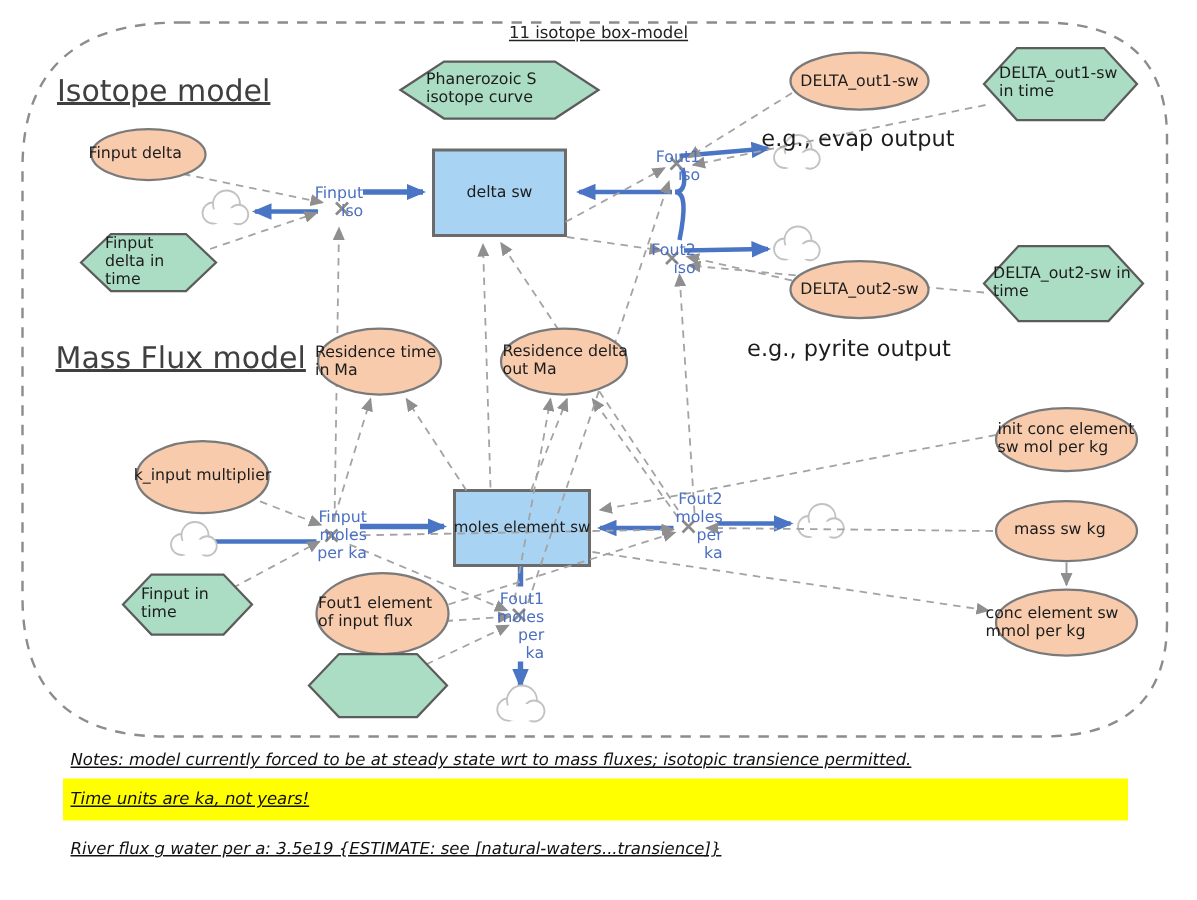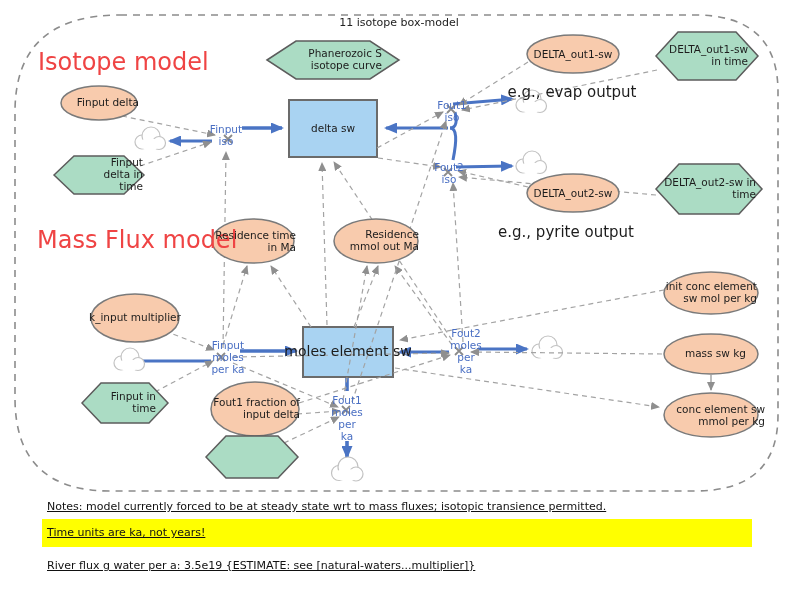--- a/index.html
+++ b/index.html
@@ -10,29 +10,29 @@
   .stock{fill:var(--stock-fill,#a9d3f2);stroke:#6b6b6b;stroke-width:2;}
   .conv{fill:var(--converter-fill,#f8cbad);stroke:#7a7a7a;stroke-width:1.5;}
   .hex{fill:var(--graph-fill,#abdcc4);stroke:#5c5c5c;stroke-width:1.5;}
   .pipe{fill:none;stroke:var(--flow-blue,#4a74c4);stroke-width:3;}
   .pipe.thick{stroke-width:3.6;}
   .conn{fill:none;stroke:var(--connector-gray,#a3a3a3);stroke-width:1.2;stroke-dasharray:5 4;}
   .gsolid{fill:none;stroke:#9a9a9a;stroke-width:1.3;}
   .cloud circle{fill:#fff;stroke:#c2c2c2;stroke-width:1.2;}
   .cloud .cfill{fill:#fff;stroke:none;}
   .valve{stroke:#8a8a8a;stroke-width:1.8;fill:none;}
-  .lbl{position:absolute;transform:translate(-50%,-50%);text-align:right;font-size:10.5px;
+  .lbl{position:absolute;transform:translate(-50%,-50%);text-align:left;font-size:10.5px;
        line-height:1.12;color:#1c1c1c;pointer-events:none;}
   .nw{white-space:nowrap;}
-  .flbl{position:absolute;transform:translate(-50%,-50%);text-align:center;font-size:10.5px;
+  .flbl{position:absolute;transform:translate(-50%,-50%);text-align:right;font-size:10.5px;
         line-height:1.15;color:var(--flow-label-blue,#4a6fc3);white-space:pre-line;pointer-events:none;}
-  .sec{position:absolute;font-size:24px;color:#ef4444;white-space:nowrap;}
+  .sec{position:absolute;font-size:20px;color:#404040;text-decoration:underline;white-space:nowrap;}
   .ann{position:absolute;transform:translate(-50%,-50%);font-size:15px;color:#1c1c1c;white-space:nowrap;}
-  .title{position:absolute;transform:translate(-50%,-50%);font-size:11px;color:#222;white-space:nowrap;}
-  .note{position:absolute;font-size:11px;color:#111;text-decoration:underline;white-space:nowrap;}
+  .title{position:absolute;transform:translate(-50%,-50%);font-size:11px;color:#222;white-space:nowrap;text-decoration:underline;}
+  .note{position:absolute;font-size:11px;color:#111;text-decoration:underline;white-space:nowrap;font-style:italic;}
   .hl{position:absolute;left:42px;top:519px;width:710px;height:28px;background:var(--highlight-yellow,#ff0);}
 </style>
 </head>
 <body>
 
 <div id="canvas">
 
 <svg width="798" height="600" viewBox="0 0 798 600">
   <defs>
     <marker id="mb" markerUnits="userSpaceOnUse" markerWidth="13" markerHeight="11" refX="11" refY="5.5" orient="auto">
@@ -157,35 +157,35 @@
   <path class="valve" transform="translate(221,357)" d="M-4,-4 L4,4 M-4,4 L4,-4"></path>
   <path class="valve" transform="translate(346,410)" d="M-4,-4 L4,4 M-4,4 L4,-4"></path>
   <path class="valve" transform="translate(459,351)" d="M-4,-4 L4,4 M-4,4 L4,-4"></path>
 </svg>
 
 <div class="title" style="left:399px;top:22px">11 isotope box-model</div>
 <div class="sec" style="left:38px;top:48px">Isotope model</div>
 <div class="sec" style="left:37px;top:226px">Mass Flux model</div>
 
 <div class="lbl nw" style="left:333px;top:129px">delta sw</div>
-<div class="lbl nw" style="left:348px;top:352px;font-size:14px">moles element sw</div>
+<div class="lbl nw" style="left:348px;top:352px;font-size:10px">moles element sw</div>
 
 <div class="lbl" style="left:99px;top:103px;width:80px">Finput delta</div>
 <div class="lbl nw" style="left:573px;top:55px">DELTA_out1-sw</div>
 <div class="lbl nw" style="left:573px;top:194px">DELTA_out2-sw</div>
 <div class="lbl" style="left:253px;top:242px;width:86px">Residence time in Ma</div>
-<div class="lbl" style="left:377px;top:241px;width:84px">Residence mmol out Ma</div>
+<div class="lbl" style="left:377px;top:241px;width:84px">Residence delta out Ma</div>
 <div class="lbl nw" style="left:135px;top:318px">k_input multiplier</div>
-<div class="lbl" style="left:256px;top:409px;width:88px">Fout1 fraction of input delta</div>
+<div class="lbl" style="left:256px;top:409px;width:88px">Fout1 element of input flux</div>
 <div class="lbl" style="left:711px;top:293px;width:92px">init conc element sw mol per kg</div>
 <div class="lbl" style="left:711px;top:354px;width:70px">mass sw kg</div>
 <div class="lbl" style="left:711px;top:416px;width:108px">conc element sw mmol per kg</div>
 
 <div class="lbl" style="left:333px;top:60px;width:98px">Phanerozoic S isotope curve</div>
-<div class="lbl" style="left:114px;top:175px;width:58px">Finput delta in time</div>
+<div class="lbl" style="left:99px;top:175px;width:58px">Finput delta in time</div>
 <div class="lbl" style="left:707px;top:56px;width:82px">DELTA_out1-sw in time</div>
 <div class="lbl" style="left:709px;top:189px;width:94px">DELTA_out2-sw in time</div>
 <div class="lbl" style="left:125px;top:403px;width:62px">Finput in time</div>
 
 <div class="flbl" style="left:226px;top:135px">Finput
 iso</div>
 <div class="flbl" style="left:452px;top:111px">Fout1
 iso</div>
 <div class="flbl" style="left:449px;top:173px">Fout2
 iso</div>
@@ -200,15 +200,15 @@
 moles
 per
 ka</div>
 
 <div class="ann" style="left:572px;top:92px">e.g., evap output</div>
 <div class="ann" style="left:566px;top:232px">e.g., pyrite output</div>
 
 <div class="hl"></div>
 <div class="note" style="left:47px;top:500px">Notes: model currently forced to be at steady state wrt to mass fluxes; isotopic transience permitted.</div>
 <div class="note" style="left:47px;top:526px">Time units are ka, not years!</div>
-<div class="note" style="left:47px;top:559px">River flux g water per a: 3.5e19 {ESTIMATE: see [natural-waters...multiplier]}</div>
+<div class="note" style="left:47px;top:559px">River flux g water per a: 3.5e19 {ESTIMATE: see [natural-waters...transience]}</div>
 
 </div>
 
 </body></html>

